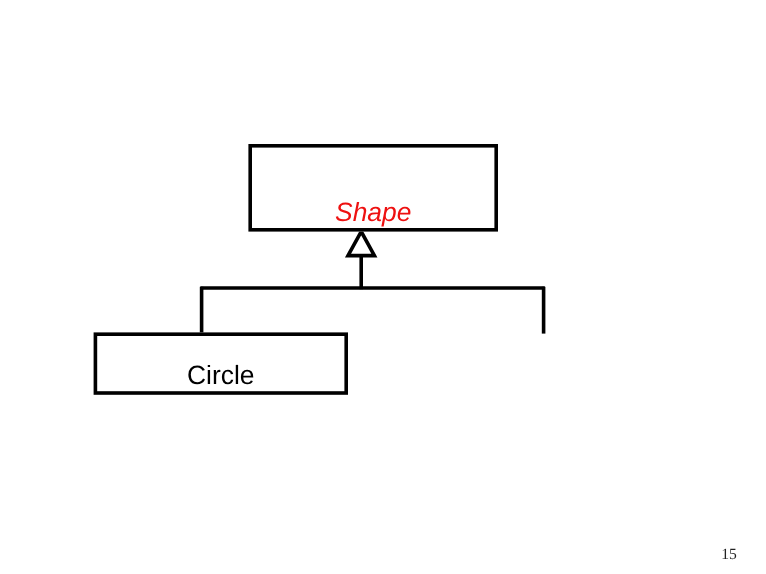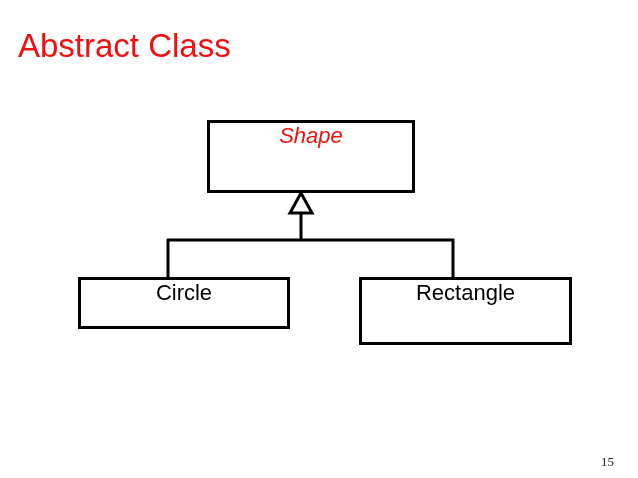--- a/index.html
+++ b/index.html
@@ -27,21 +27,21 @@
     color: #ee1111;
     letter-spacing: 0px;
     white-space: nowrap;
   }
   .uml-box {
     position: absolute;
     box-sizing: border-box;
     background: #ffffff;
     border: 3px solid #000000;
     display: flex;
-    align-items: flex-start;
+    align-items: flex-end;
     justify-content: center;
   }
   .uml-box-label {
     font-size: 22px;
     line-height: 26px;
     color: #000000;
     white-space: nowrap;
   }
   .uml-box-label.abstract {
     color: #ee1111;
@@ -80,21 +80,20 @@
     font-family: "Liberation Serif", serif;
     font-size: 13px;
     color: #222222;
   }
 </style>
 </head>
 <body>
 
 <div id="slide">
 
-  <div id="slide-title">Abstract Class</div>
 
   <svg id="connector-layer" viewBox="0 0 638 478">
 
     <polygon points="301,193 290,213 312,213" fill="#ffffff" stroke="#000000" stroke-width="3" stroke-linejoin="miter"></polygon>
 
     <line x1="301" y1="212" x2="301" y2="241" stroke="#000000" stroke-width="3"></line>
 
     <line x1="167" y1="240" x2="454" y2="240" stroke="#000000" stroke-width="3"></line>
 
     <line x1="168" y1="239" x2="168" y2="278" stroke="#000000" stroke-width="3"></line>
@@ -103,19 +102,16 @@
   </svg>
 
   <div id="box-shape" class="uml-box">
     <span class="uml-box-label abstract">Shape</span>
   </div>
 
   <div id="box-circle" class="uml-box">
     <span class="uml-box-label">Circle</span>
   </div>
 
-  <div id="box-rectangle" class="uml-box">
-    <span class="uml-box-label">Rectangle</span>
-  </div>
 
   <div id="page-number">15</div>
 
 </div>
 
 </body></html>

